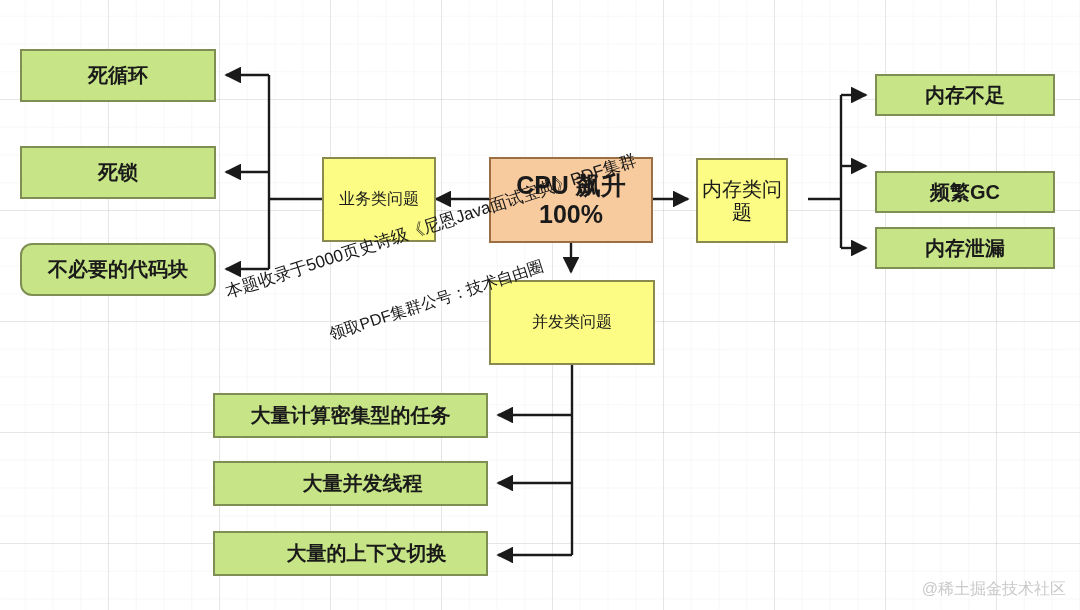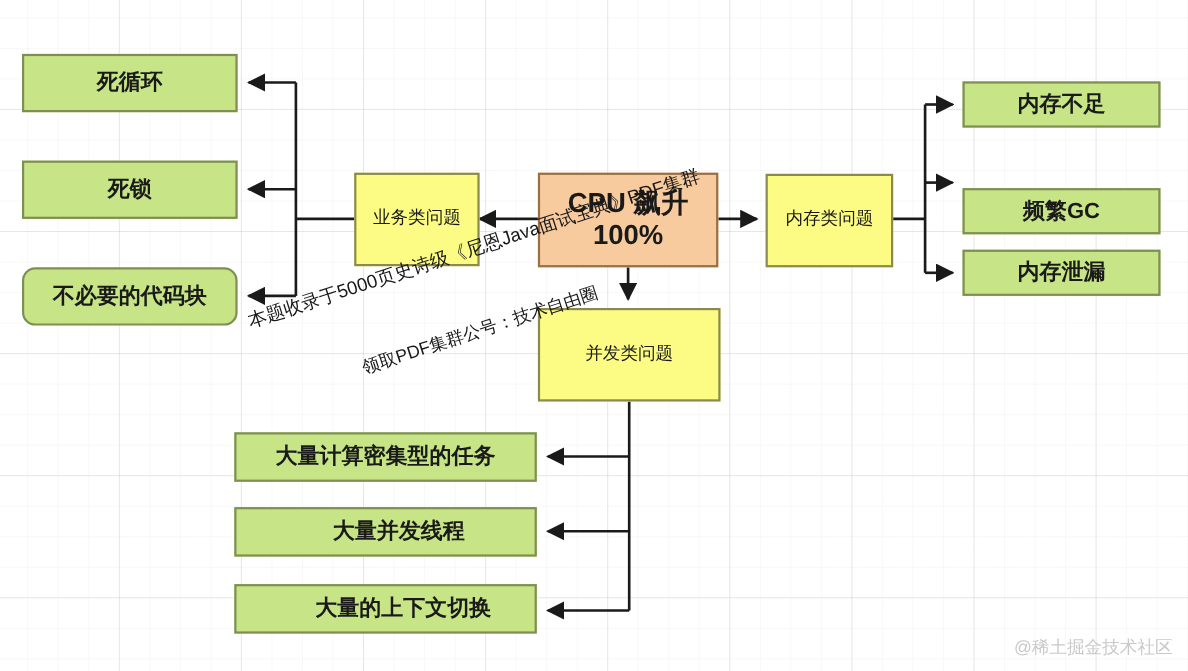--- a/index.html
+++ b/index.html
@@ -131,21 +131,21 @@
 
   <div class="node orange" style="left:489px; top:157px; width:164px; height:86px; font-size:25px; flex-direction:column;">
     <span>CPU 飙升</span>
     <span>100%</span>
   </div>
 
   <div class="node yellow" style="left:322px; top:157px; width:114px; height:85px; font-size:16px;">
     <span>业务类问题</span>
   </div>
 
-  <div class="node yellow" style="left:696px; top:158px; width:116px; height:85px; font-size:16px;">
+  <div class="node yellow" style="left:696px; top:158px; width:92px; height:85px; font-size:20px;">
     <span>内存类问题</span>
   </div>
 
   <div class="node yellow" style="left:489px; top:280px; width:166px; height:85px; font-size:16px;">
     <span>并发类问题</span>
   </div>
 
   <div class="node green" style="left:20px; top:49px; width:196px; height:53px; font-size:20px;">
     <span>死循环</span>
   </div>

